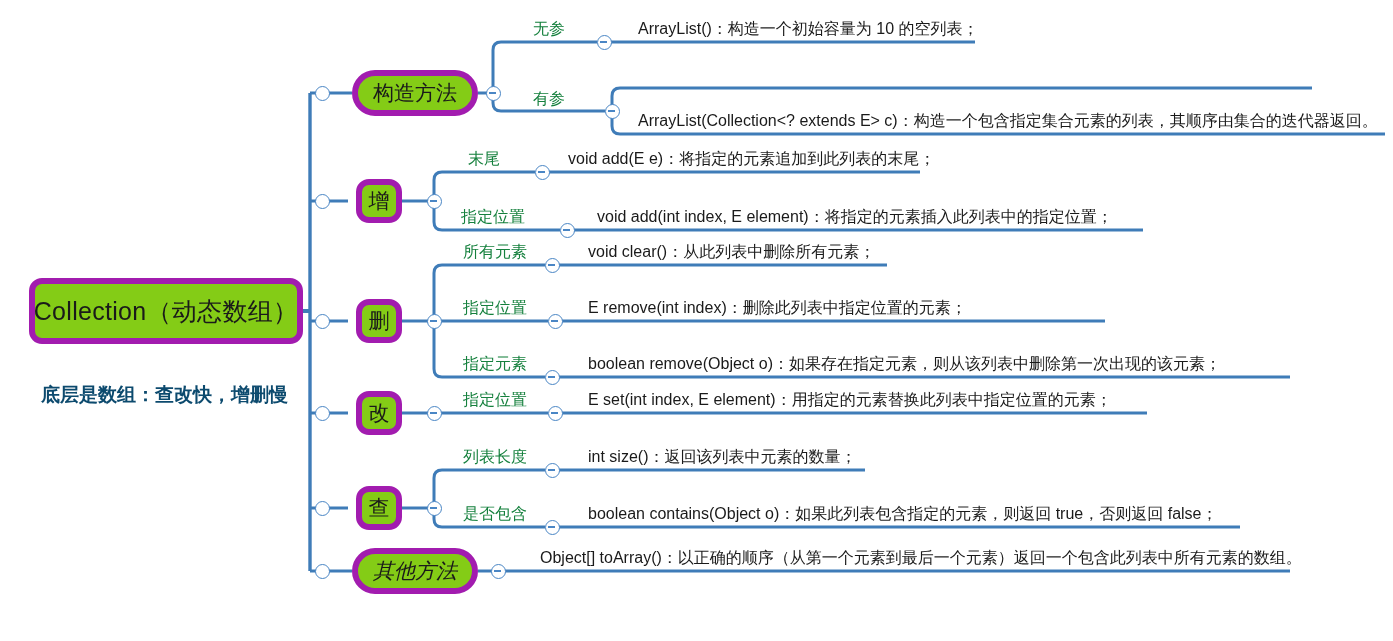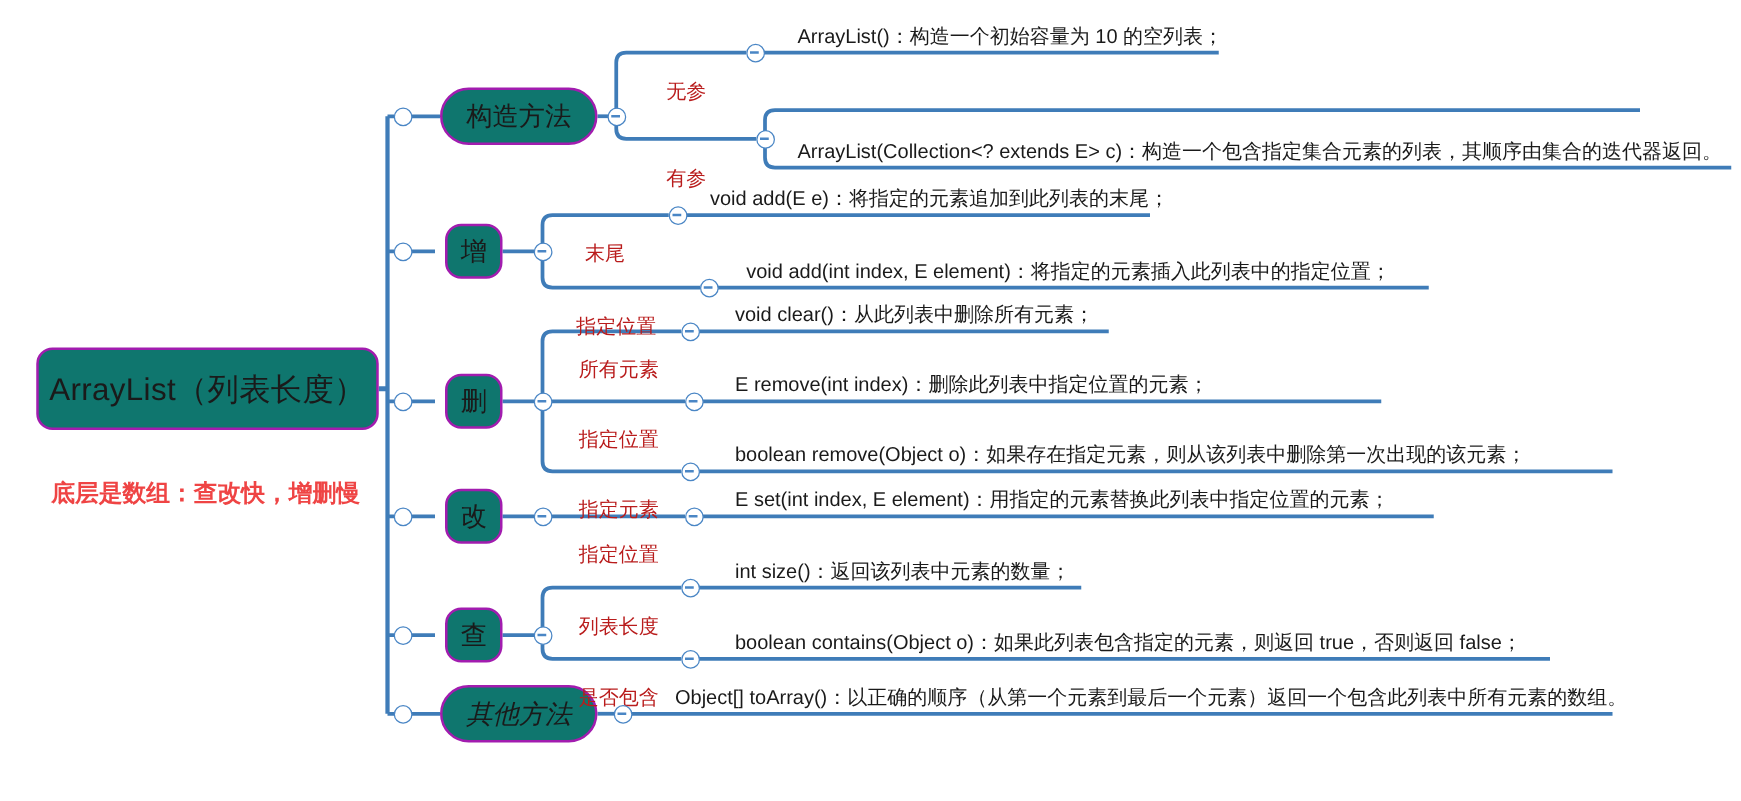--- a/index.html
+++ b/index.html
@@ -18,22 +18,22 @@
   #wires {
     position: absolute;
     left: 0; top: 0;
     width: 1393px;
     height: 641px;
   }
   
   .node {
     position: absolute;
     box-sizing: border-box;
-    background: #0f766e;
-    border: 2px solid #a21caf;
+    background: #84cc16;
+    border: 6px solid #a21caf;
     display: flex;
     align-items: center;
     justify-content: center;
     color: #1a1a1a;
     white-space: nowrap;
     z-index: 4;
   }
   .node.root {
     border-radius: 13px;
     font-size: 25px;
@@ -43,33 +43,32 @@
     border-radius: 24px;
     font-size: 21px;
   }
   .node.branch.tiny {
     border-radius: 13px;
     font-size: 21px;
   }
   
   .subnote {
     position: absolute;
-    color: #ef4444;
+    color: #0c4a6e;
     font-weight: bold;
     font-size: 19px;
     white-space: nowrap;
     z-index: 4;
   }
   .midlabel {
     position: absolute;
     font-size: 16px;
-    color: #b91c1c;
-    white-space: nowrap;
-    z-index: 4;
-    margin-top: 44px;
+    color: #15803d;
+    white-space: nowrap;
+    z-index: 4;
   }
   .leaftext {
     position: absolute;
     font-size: 16px;
     color: #1a1a1a;
     white-space: nowrap;
     z-index: 4;
   }
   
   .marker {
@@ -144,21 +143,21 @@
       <path d="M434,508 L434,519 Q434,527 442,527 L545,527" stroke-width="3"></path>
       <path d="M552,470 L865,470" stroke-width="3"></path>
       <path d="M552,527 L1240,527" stroke-width="3"></path>
 
       <path d="M478,571 L498,571" stroke-width="3"></path>
       <path d="M505,571 L1290,571" stroke-width="3"></path>
     </g>
   </svg>
 
   <div class="node root" style="left:29px; top:278px; width:274px; height:66px;">
-    <span>ArrayList（列表长度）</span>
+    <span>Collection（动态数组）</span>
   </div>
   <div class="subnote" style="left:41px; top:382px;">底层是数组：查改快，增删慢</div>
 
   <div class="node branch" style="left:352px; top:70px; width:126px; height:46px;">
     <span>构造方法</span>
   </div>
   <div class="node branch tiny" style="left:356px; top:179px; width:46px; height:44px;">
     <span>增</span>
   </div>
   <div class="node branch tiny" style="left:356px; top:299px; width:46px; height:44px;">

